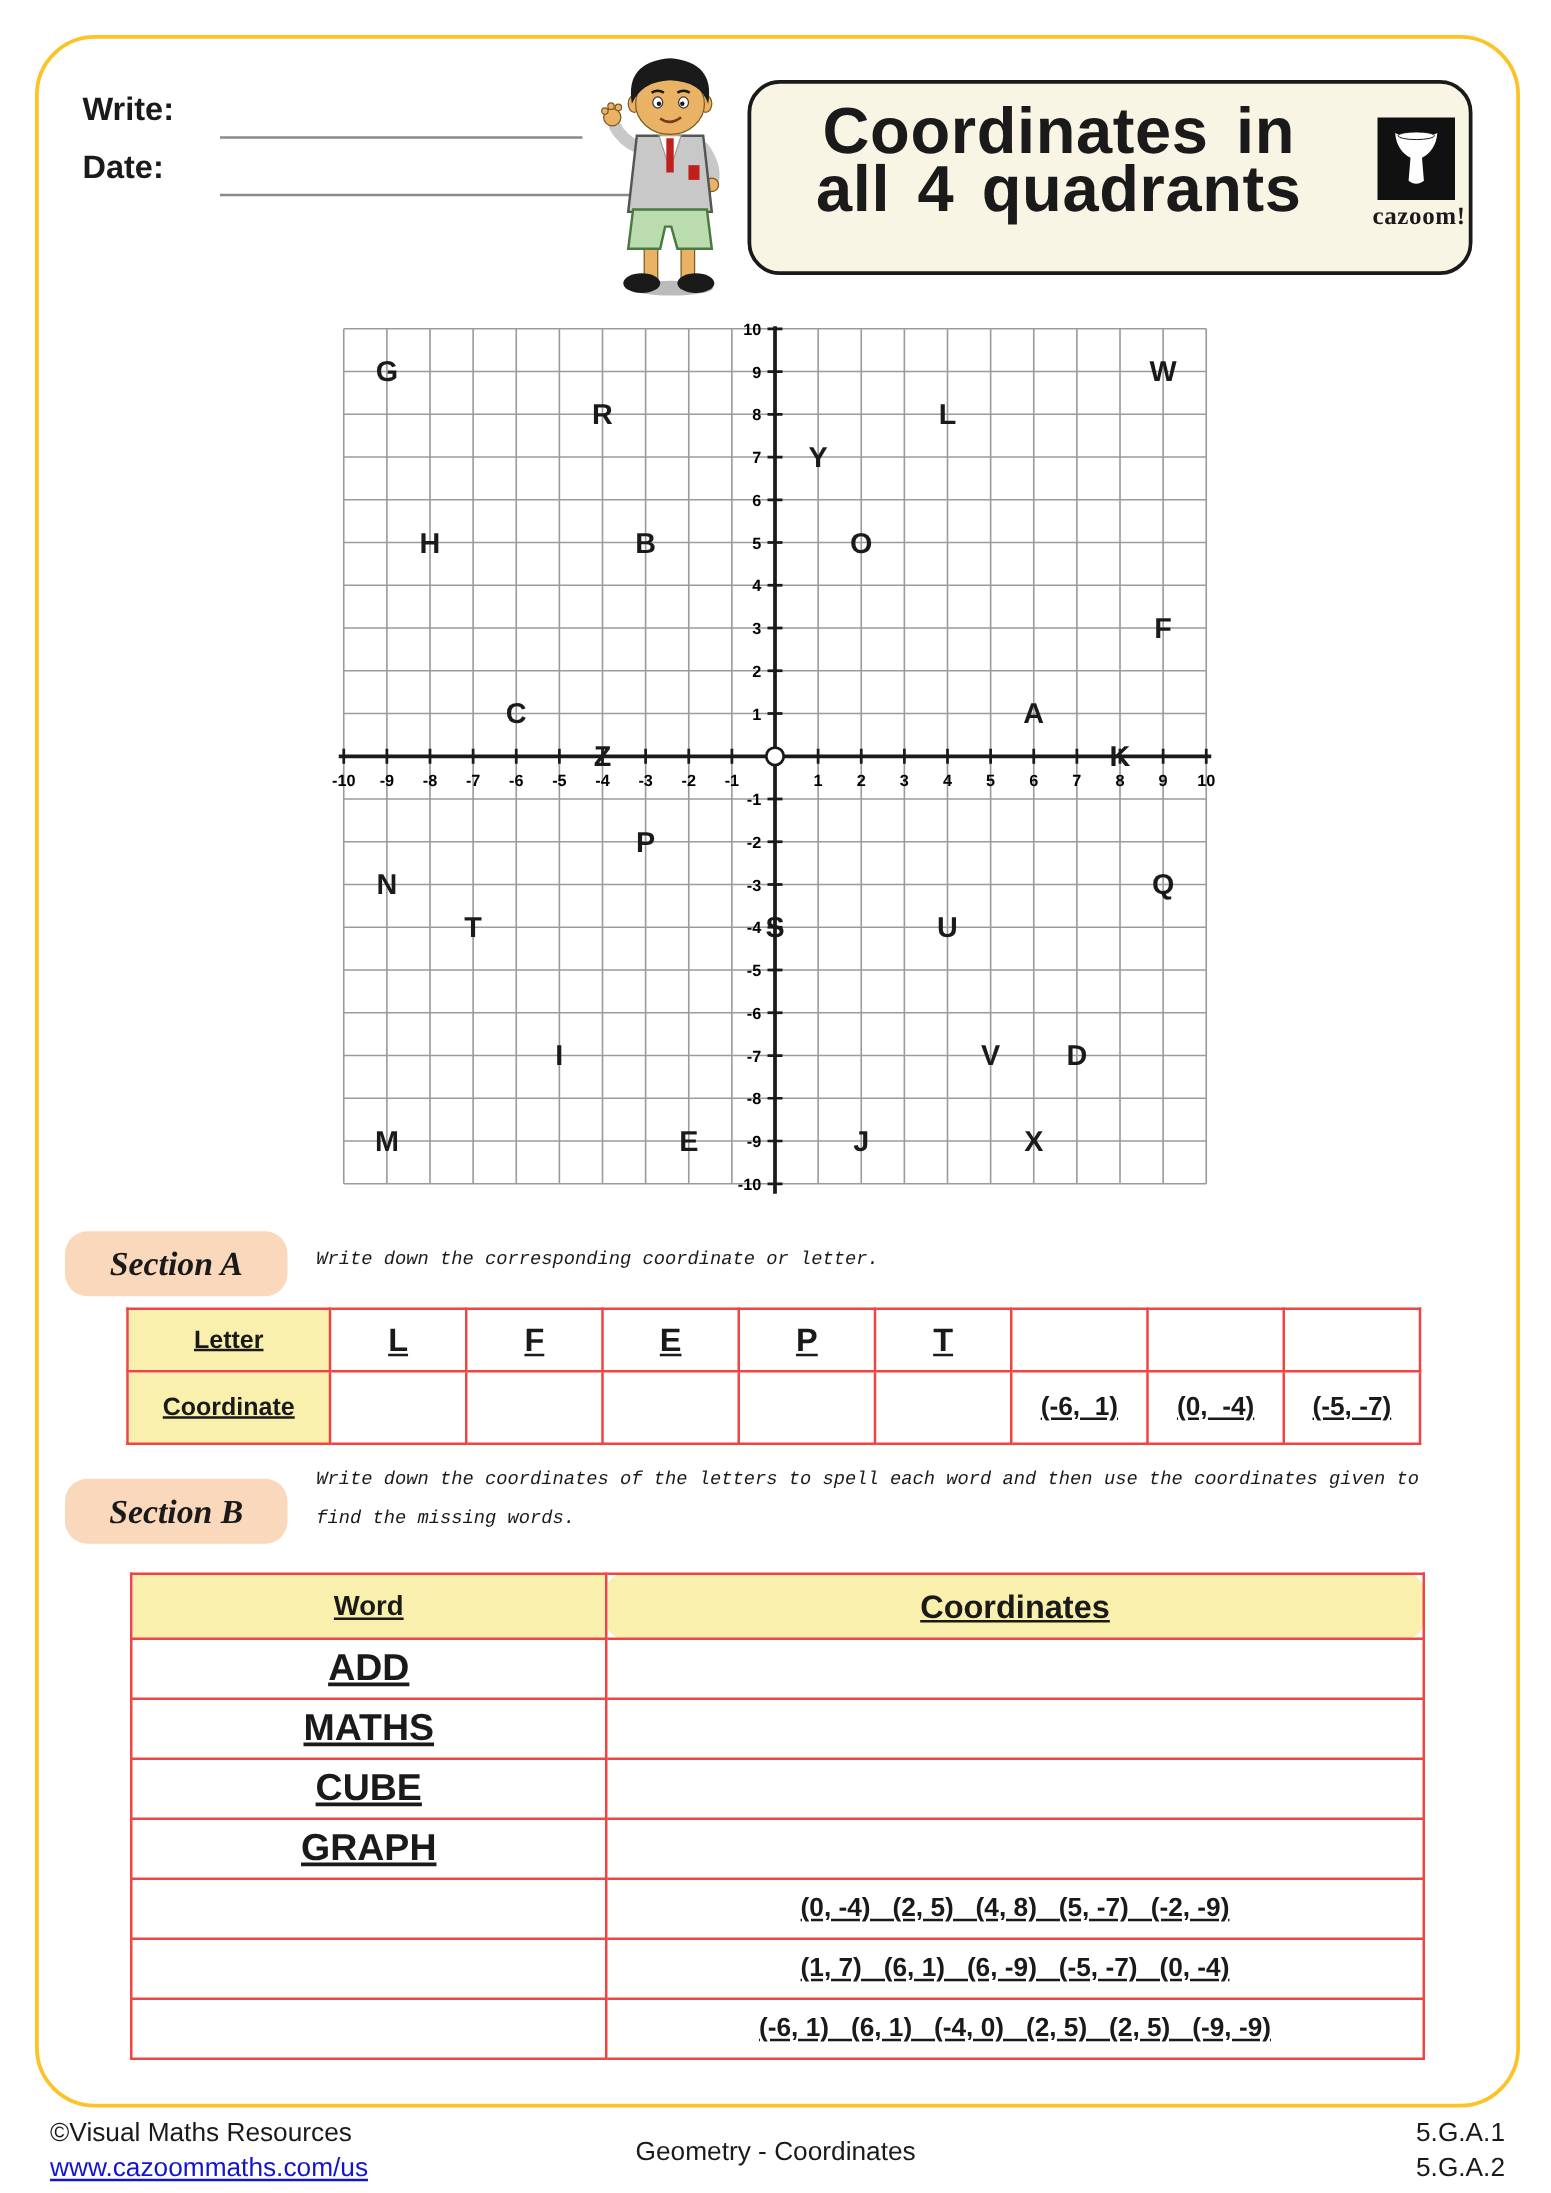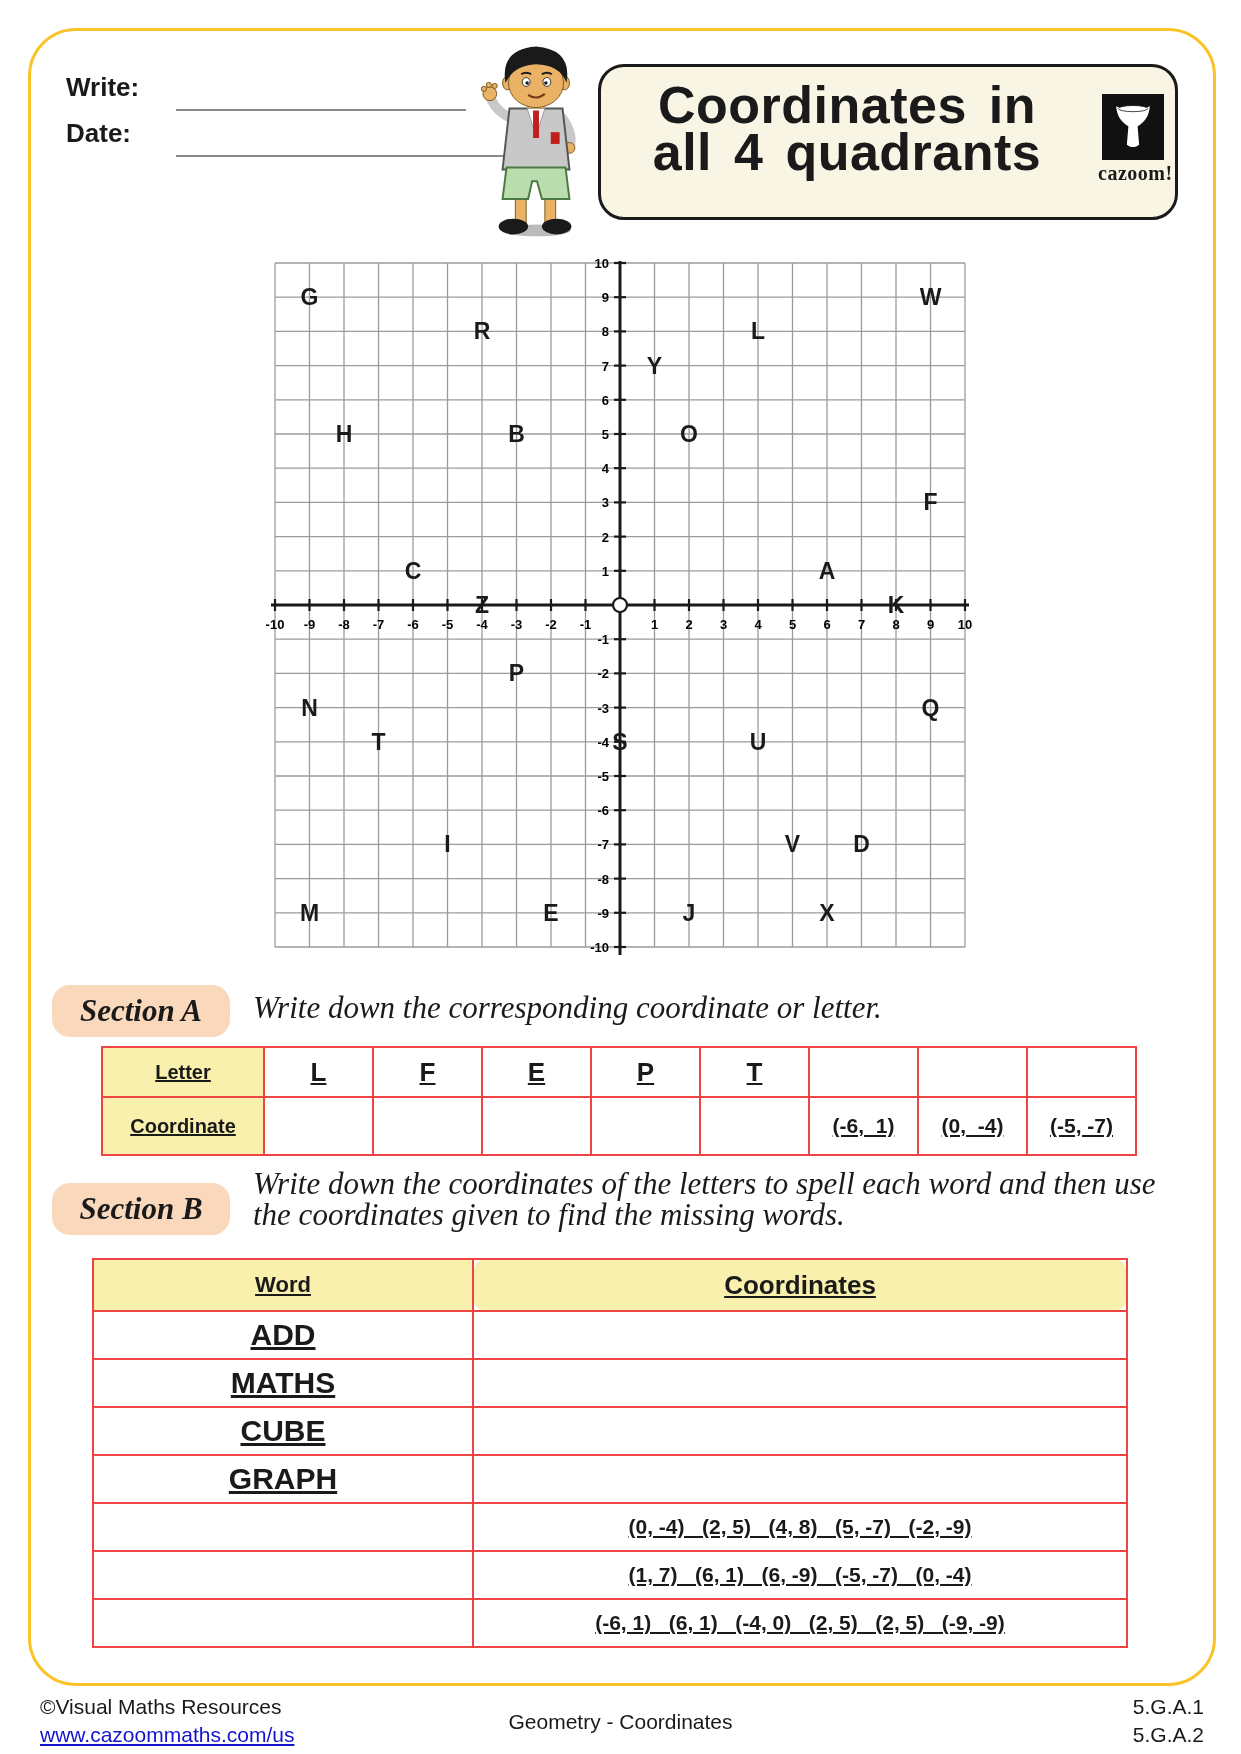--- a/index.html
+++ b/index.html
@@ -9,22 +9,22 @@
   .frame{left:28px;top:28px;width:1182px;height:1652px;border:3px solid #FBC328;border-radius:48px;}
   
   .fieldlabel{font-size:26px;font-weight:bold;}
   .writeline{border-bottom:2px solid #8a8a8a;height:1px;}
   .titlebox{left:598px;top:64px;width:574px;height:150px;background:#F9F5E4;border:3.5px solid #1a1a1a;border-radius:26px;}
   .titletext{left:612px;top:82px;width:470px;text-align:center;font-size:52px;line-height:47px;font-weight:800;word-spacing:7px;letter-spacing:0.5px;}
   .logo{left:1098px;top:94px;width:70px;text-align:center;}
   .logo .sq{width:62px;height:66px;background:#111;margin:0 auto;display:flex;align-items:center;justify-content:center;}
   .logo .word{font-family:"Liberation Serif",serif;font-weight:bold;font-size:20px;letter-spacing:0.5px;margin-top:2px;}
   
-  .pill{background:#FAD8BB;border-radius:18px;text-align:center;font-family:"Liberation Serif",serif;font-style:italic;font-weight:bold;font-size:31px;line-height:52px;}
-  .instr{font-family:Liberation Serif, serif;font-style:italic;font-size:31px;line-height:31px;}
+  .pill{background:#FAD8BB;border-radius:18px;text-align:center;font-family:"Liberation Serif",serif;font-style:italic;font-weight:bold;font-size:27px;line-height:52px;}
+  .instr{font-family:Liberation Mono, monospace;font-style:italic;font-size:15px;line-height:31px;}
   
   table.wk{border-collapse:collapse;table-layout:fixed;background:#fff;}
   table.wk td{border:2px solid #ef4444;text-align:center;vertical-align:middle;overflow:hidden;text-decoration:underline;}
   table.wk .hd{background:#F8F0AC;font-weight:bold;font-size:20px;}
   .ltr{font-size:26px;font-weight:bold;}
   .crd{font-size:21px;font-weight:bold;white-space:pre;}
   .word{font-size:30px;font-weight:bold;}
   
   .foot{font-size:21px;}
   .link{color:#1414CC;text-decoration:underline;}
@@ -284,21 +284,21 @@
     <td class="crd">(-6,  1)</td>
     <td class="crd">(0,  -4)</td>
     <td class="crd">(-5, -7)</td>
   </tr>
 </tbody>
   </table>
 
 <div class="abs pill" style="left:52px;top:1183px;width:178px;height:52px;">Section B</div>
 <div class="abs instr" style="left:253px;top:1168px;width:920px;">Write down the coordinates of the letters to spell each word and then use the coordinates given to find the missing words.</div>
 
-<table class="wk abs" style="left:92px;top:1258px;width:1034px;">
+<table class="wk abs" style="left:104px;top:1258px;width:1034px;">
   <colgroup>
       <col style="width:380px">
       <col style="width:654px">
     </colgroup>
   <tbody>
       <tr style="height:52px;">
     <td class="hd" style="font-size:22px;">Word</td>
     <td class="hd" style="font-size:26px;border-radius:14px;">Coordinates</td>
   </tr>
   <tr style="height:48px;">

